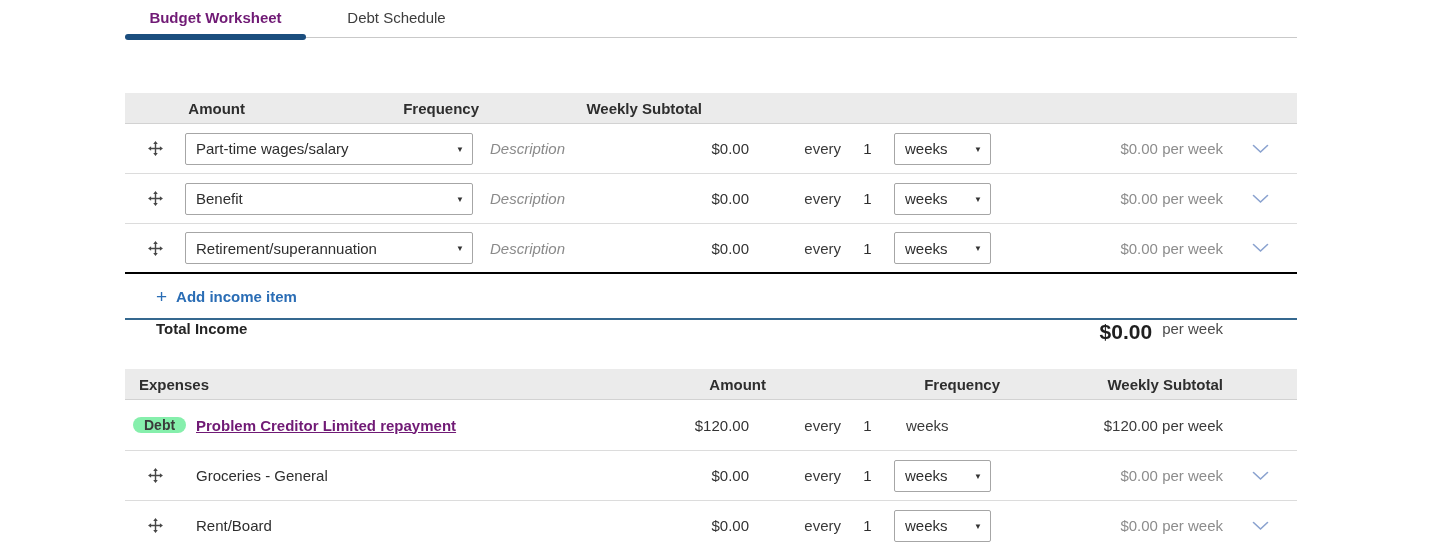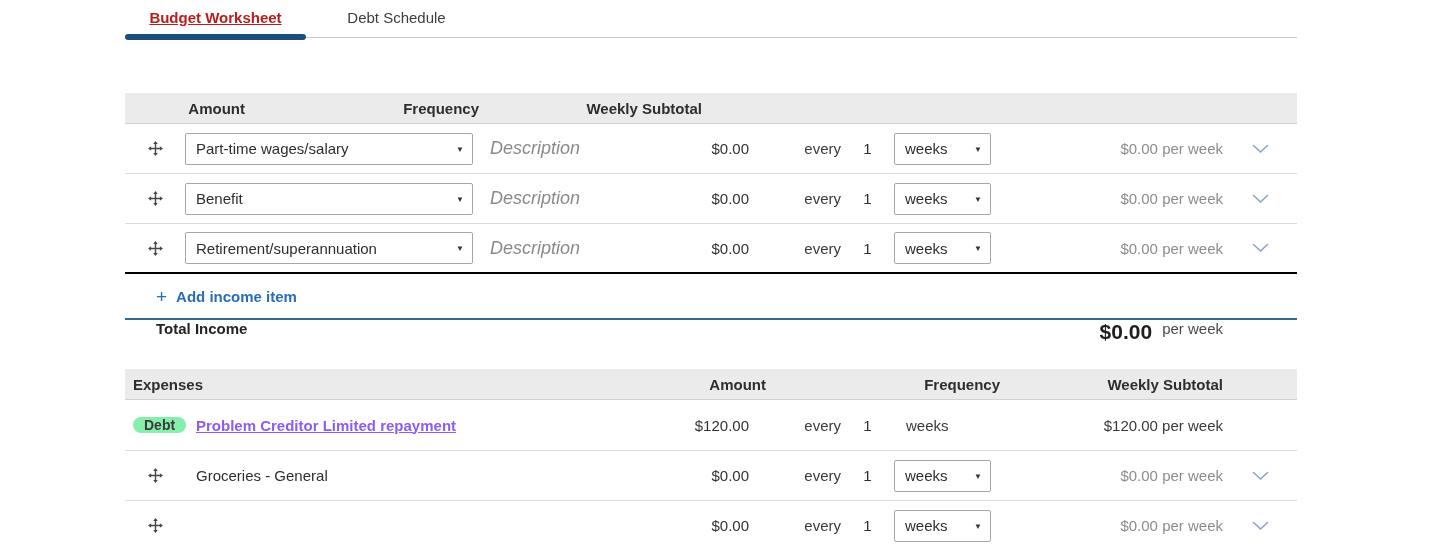--- a/index.html
+++ b/index.html
@@ -7,34 +7,34 @@
   body {
     width:1431px; height:548px; overflow:hidden;
     font-family:"Liberation Sans", sans-serif;
     color:#323232; font-size:15px;
   }
   .page { margin-left:125px; width:1172px; }
 
   
   .tabbar { display:flex; border-bottom:1px solid #c9c9c9; position:relative; }
   .tab { width:181px; text-align:center; padding:9px 0 11px; position:relative; cursor:pointer; color:#3d3d3d; }
-  .tab.active { color:#b91c1c; font-weight:bold;text-decoration:underline; }
+  .tab.active { color:#701a75; font-weight:bold; }
   .tab .bar { display:none; }
   .tab.active .bar {
     display:block; position:absolute; left:0; right:0; bottom:-3px;
     height:6px; background:#1b4e7e; border-radius:3px;
   }
 
   
   .band {
     margin-top:55px; height:31px; background:#ebebeb;
     border-bottom:1px solid #d2d2d2;
     display:flex; align-items:center; font-weight:bold; color:#2e2e2e;
   }
-  .band.expenses { margin-top:0; }
+  .band.expenses { margin-top:0;padding-left:6px; }
   .band .h-title { flex:1; padding-left:8px; }
   .band .h-amount { width:120px; text-align:right; }
   .band .h-freq { width:242px; text-align:right; padding-right:8px; }
   .band .h-sub { width:215px; text-align:right; }
   .band .h-chev { width:74px; }
 
   
   .row { display:flex; align-items:center; height:50px; border-bottom:1px solid #dcdcdc; }
   .row.blue-border { border-bottom:2px solid #000000; }
   .c-drag { width:60px; display:flex; justify-content:center; }
@@ -59,21 +59,21 @@
     border-radius:2px; font-family:inherit; font-size:15px; color:#2e2e2e;
     padding:0 24px 0 10px; appearance:none; -webkit-appearance:none; -moz-appearance:none;
     cursor:pointer;
   }
   .selarrow {
     position:absolute; right:9px; top:50%; transform:translateY(-50%);
     font-size:8px; color:#333; pointer-events:none;
   }
 
   input.desc {
-    width:100%; border:none; outline:none; font-family:inherit; font-size:18px;
+    width:100%; border:none; outline:none; font-family:inherit; font-size:15px;
     color:#333; background:transparent;
   }
   input.desc::placeholder { font-style:italic; color:#8a8a8a; opacity:1; }
   input.qty {
     width:34px; border:none; outline:none; text-align:center;
     font-family:inherit; font-size:15px; color:#2e2e2e; background:transparent;
   }
 
   
   .add-row { height:46px; display:flex; align-items:center; padding-left:31px;
@@ -86,21 +86,21 @@
   .total-label { padding-left:31px; font-weight:bold; color:#242424; }
   .total-spacer { flex:1; }
   .total-amount { font-size:21px; font-weight:bold; color:#1f1f1f; }
   .total-suffix { font-size:15px; color:#4a4a4a; margin-left:10px; margin-right:74px; }
 
   
   .badge {
     display:inline-block; background:#86efac; color:#3a3a3a; font-size:14px;
     font-weight:bold; padding:0 11px; border-radius:13px; margin-left:8px;
   }
-  .debt-link { color:#8b5cf6; font-weight:bold; text-decoration:underline; cursor:pointer;margin-top:22px; }
+  .debt-link { color:#701a75; font-weight:bold; text-decoration:underline; cursor:pointer;margin-top:22px; }
   .plain-label { padding-left:11px; color:#2e2e2e; }
   .plain-unit { padding-left:12px; color:#3a3a3a; }
 </style>
 </head>
 <body>
 
 <div class="page">
 
   <div class="tabbar">
     <div class="tab active">
@@ -304,20 +304,21 @@
   </div>
 
   <div class="row">
     <div class="c-drag">
       <span class="drag-handle">
         <svg width="17" height="17" viewBox="0 0 24 24" fill="#474747">
             <path d="M12 1.5 L15.2 5.8 H13 V10.9 H18.2 V8.8 L22.5 12 L18.2 15.2 V13.1 H13 V18.2 H15.2 L12 22.5 L8.8 18.2 H11 V13.1 H5.8 V15.2 L1.5 12 L5.8 8.8 V10.9 H11 V5.8 H8.8 Z"></path>
           </svg>
       </span>
     </div>
+    <div class="c-cat plain-label">Rent/Board</div>
     <div class="c-desc"></div>
     <div class="c-amount">$0.00</div>
     <div class="c-every">every</div>
     <div class="c-qty">
       <input class="qty" value="1" style="">
     </div>
     <div class="c-unit">
       <span class="selwrap small">
         <select><option>weeks</option></select>
         <span class="selarrow">▼</span>

